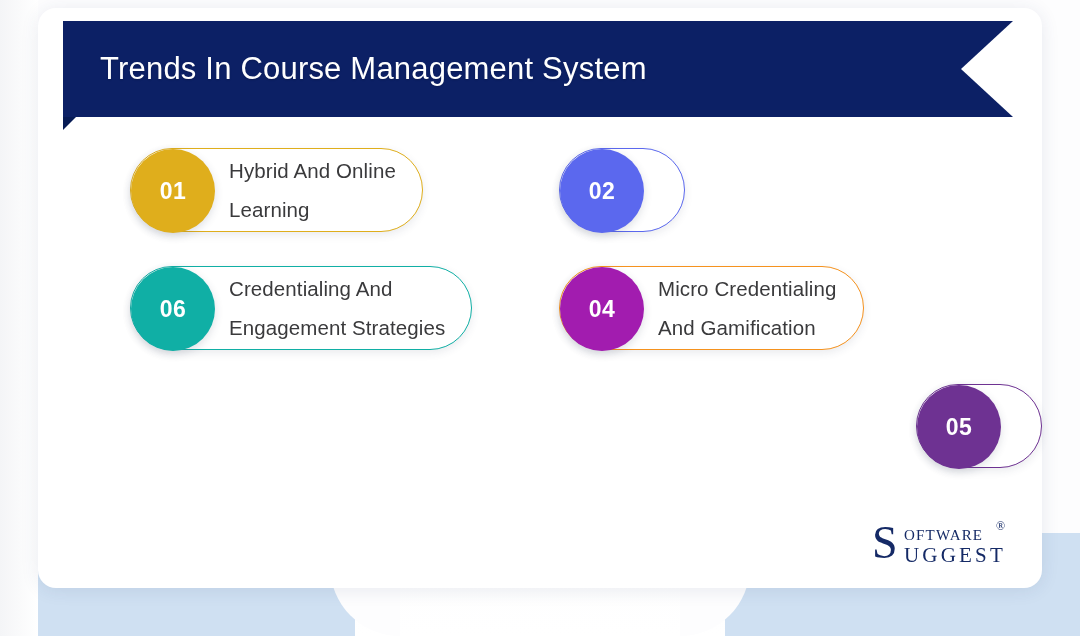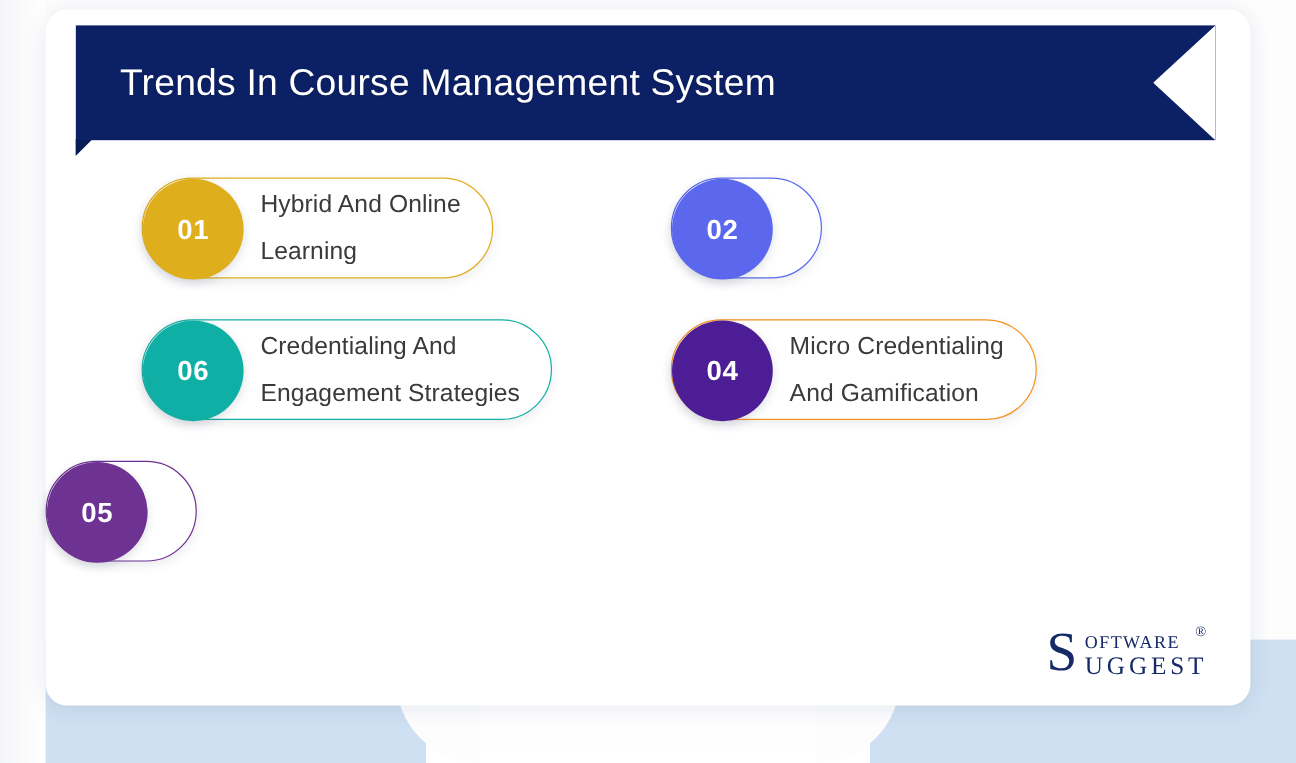--- a/index.html
+++ b/index.html
@@ -142,29 +142,29 @@
     left: 0;
     top: 140px;
     width: 1004px;
   }
 
   .row {
     position: relative;
     width: 100%;
     height: 118px;
   }
-  .row-center { display: flex; justify-content: flex-start; }
+  .row-center { display: flex; justify-content: flex-end; }
 
   .item {
     position: absolute;
     display: flex;
     align-items: center;
     height: 84px;
   }
-  .item.pos-left   { left: 80px; }
+  .item.pos-left   { left: 92px; }
   .item.pos-right  { left: 521px; }
   .item.pos-center { position: relative; left: 0; }
 
   .pill {
     position: relative;
     height: 84px;
     border-radius: 42px;
     background: #ffffff;
     border: 1.6px solid #cccccc;
     box-shadow: 0 3px 9px rgba(50, 60, 90, 0.10);
@@ -267,21 +267,21 @@
         <div class="item pos-left">
           <div class="pill" style="border-color: rgb(16, 175, 165);">
             <div class="badge" style="background: rgb(16, 175, 165);">06</div>
             <div class="item-label">Credentialing And
 Engagement Strategies</div>
           </div>
         </div>
 
         <div class="item pos-right">
           <div class="pill" style="border-color: rgb(245, 146, 30);">
-            <div class="badge" style="background: #4c1d95;">04</div>
+            <div class="badge" style="background: #a21caf;">04</div>
             <div class="item-label">Micro Credentialing
 And Gamification</div>
           </div>
         </div>
       </div>
 
       <div class="row row-center">
         <div class="item pos-center">
           <div class="pill" style="border-color: rgb(110, 50, 146);">
             <div class="badge" style="background: rgb(110, 50, 146);">05</div>

